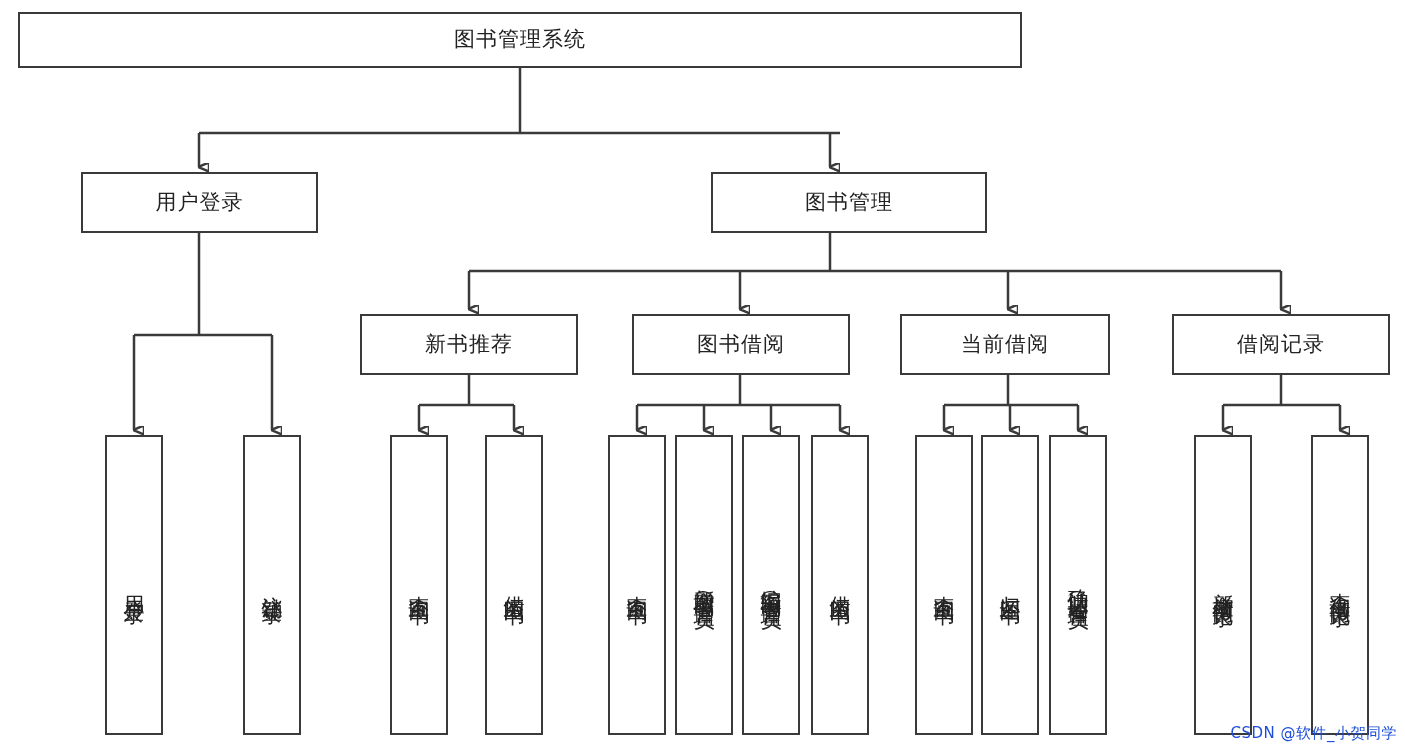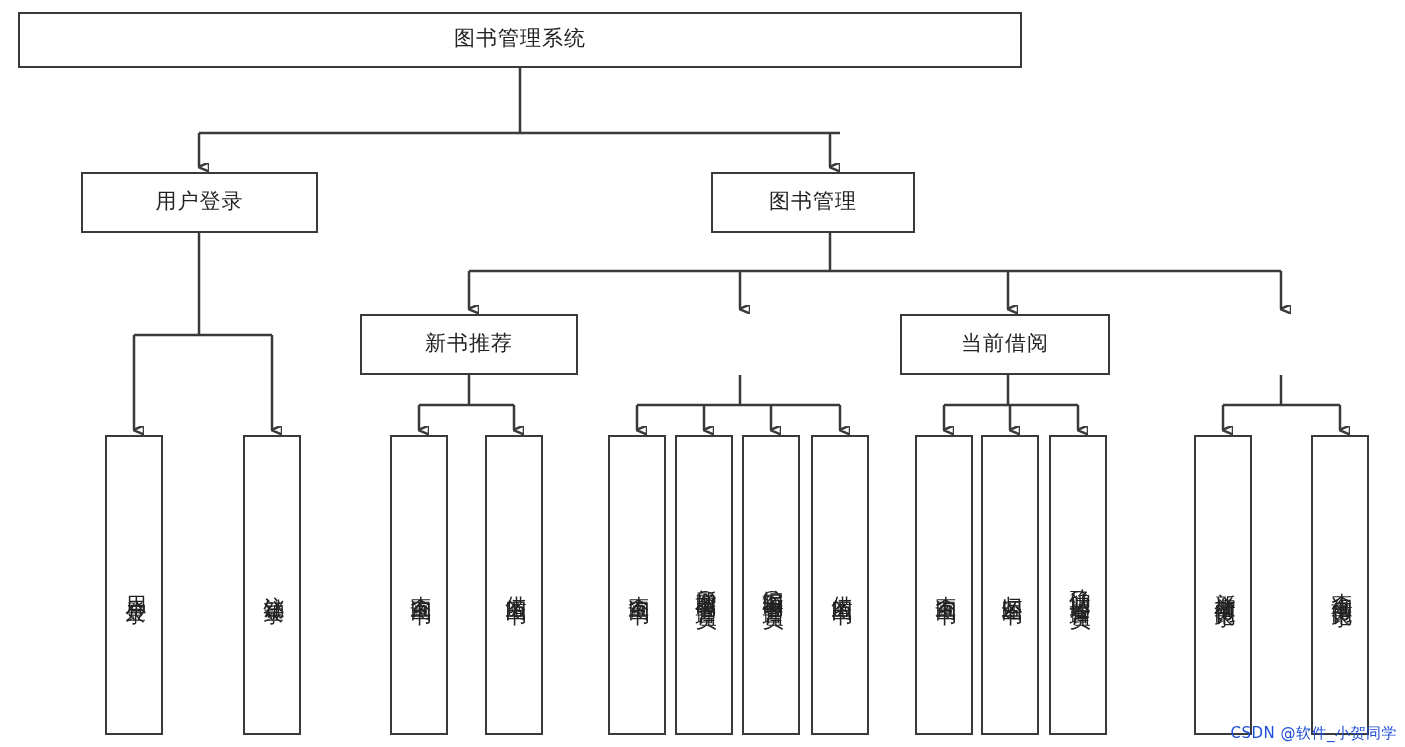--- a/index.html
+++ b/index.html
@@ -14,21 +14,20 @@
 
   .node{
     position:absolute;
     box-sizing:border-box;
     border:2.5px solid #3a3a3a;
     background:#ffffff;
     display:flex;
     align-items:center;
     justify-content:center;
     color:#222222;
-    font-family:Liberation Mono, monospace;
   }
   .node.horiz{
     font-size:21px;
     letter-spacing:1px;
     line-height:1.2;
   }
   .node.vert{
     writing-mode:vertical-rl;
     text-orientation:upright;
     font-size:21px;
@@ -110,29 +109,35 @@
     <path d="M1340,405 L1340,430" marker-end="url(#arrow)"></path>
   </svg>
 
   <div class="node horiz" style="left:18px;top:12px;width:1004px;height:56px;">
     <span class="lbl">图书管理系统</span>
   </div>
 
   <div class="node horiz" style="left:81px;top:172px;width:237px;height:61px;">
     <span class="lbl">用户登录</span>
   </div>
-  <div class="node horiz" style="left:711px;top:172px;width:204px;height:61px;">
+  <div class="node horiz" style="left:711px;top:172px;width:276px;height:61px;">
     <span class="lbl">图书管理</span>
   </div>
 
   <div class="node horiz" style="left:360px;top:314px;width:218px;height:61px;">
     <span class="lbl">新书推荐</span>
   </div>
+  <div class="node horiz" style="left:632px;top:314px;width:218px;height:61px;">
+    <span class="lbl">图书借阅</span>
+  </div>
   <div class="node horiz" style="left:900px;top:314px;width:210px;height:61px;">
     <span class="lbl">当前借阅</span>
+  </div>
+  <div class="node horiz" style="left:1172px;top:314px;width:218px;height:61px;">
+    <span class="lbl">借阅记录</span>
   </div>
 
   <div class="node vert" style="left:105px;top:435px;width:58px;height:300px;">
     <span class="lbl">用户登录</span>
   </div>
   <div class="node vert" style="left:243px;top:435px;width:58px;height:300px;">
     <span class="lbl">注销登录</span>
   </div>
 
   <div class="node vert" style="left:390px;top:435px;width:58px;height:300px;">

